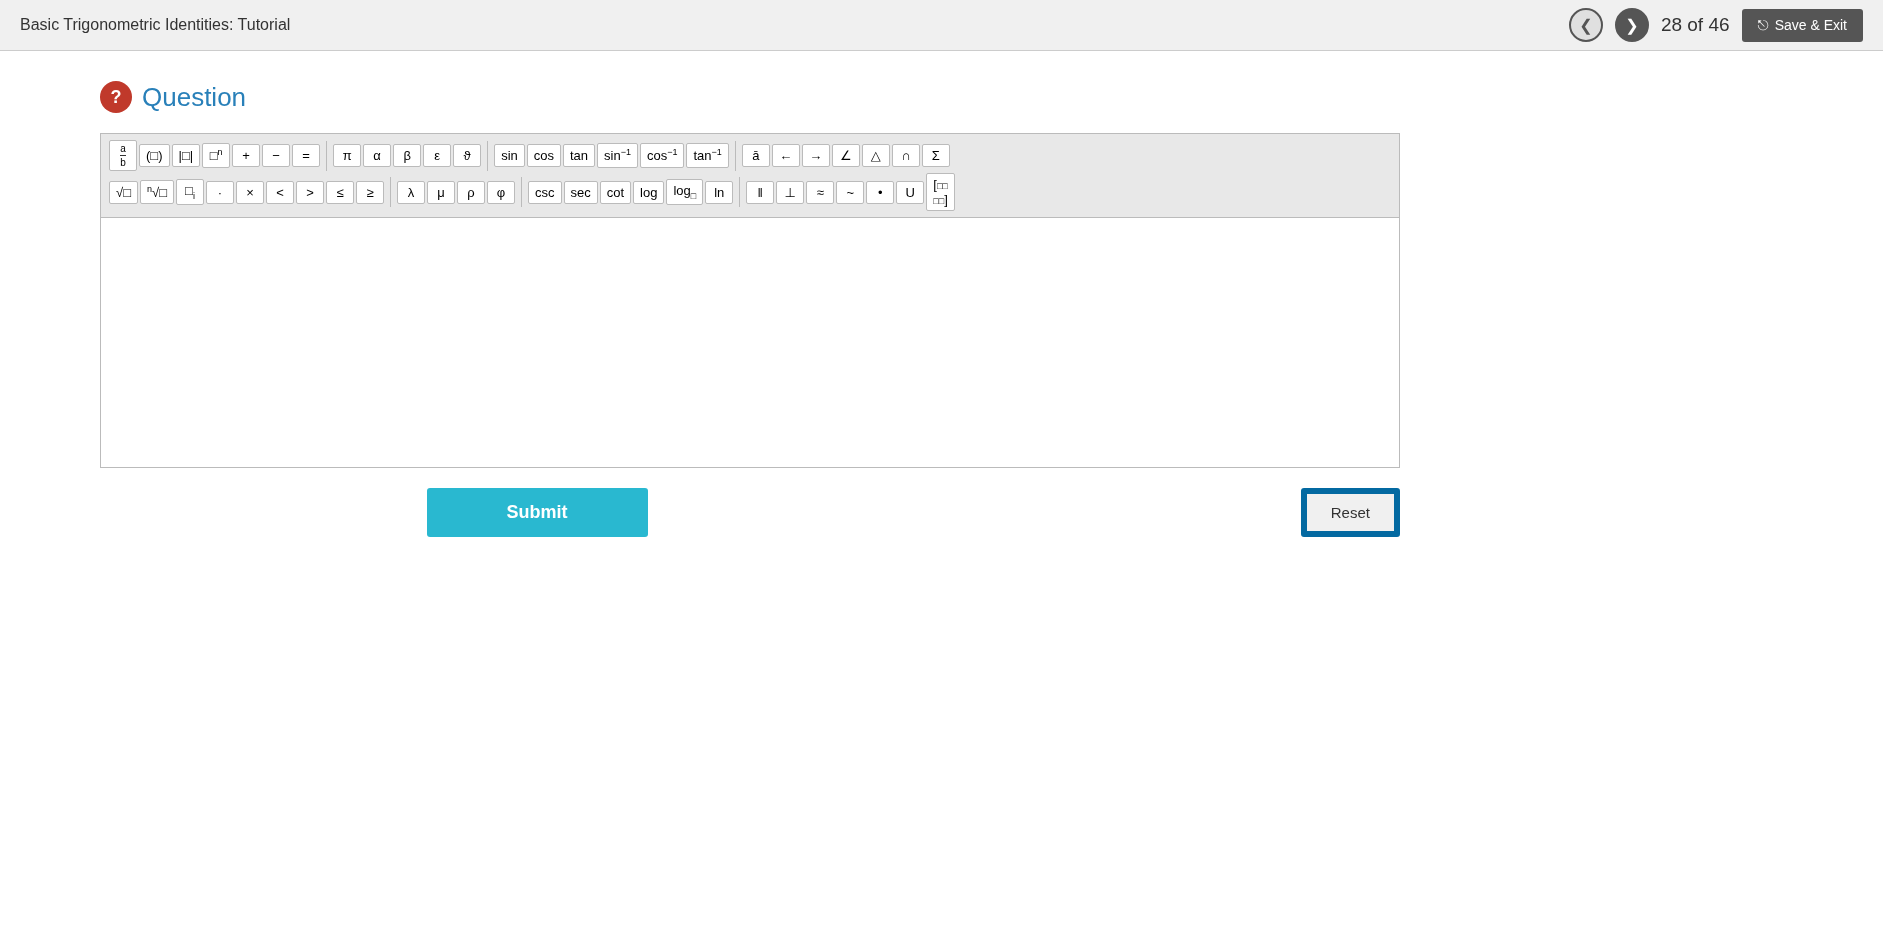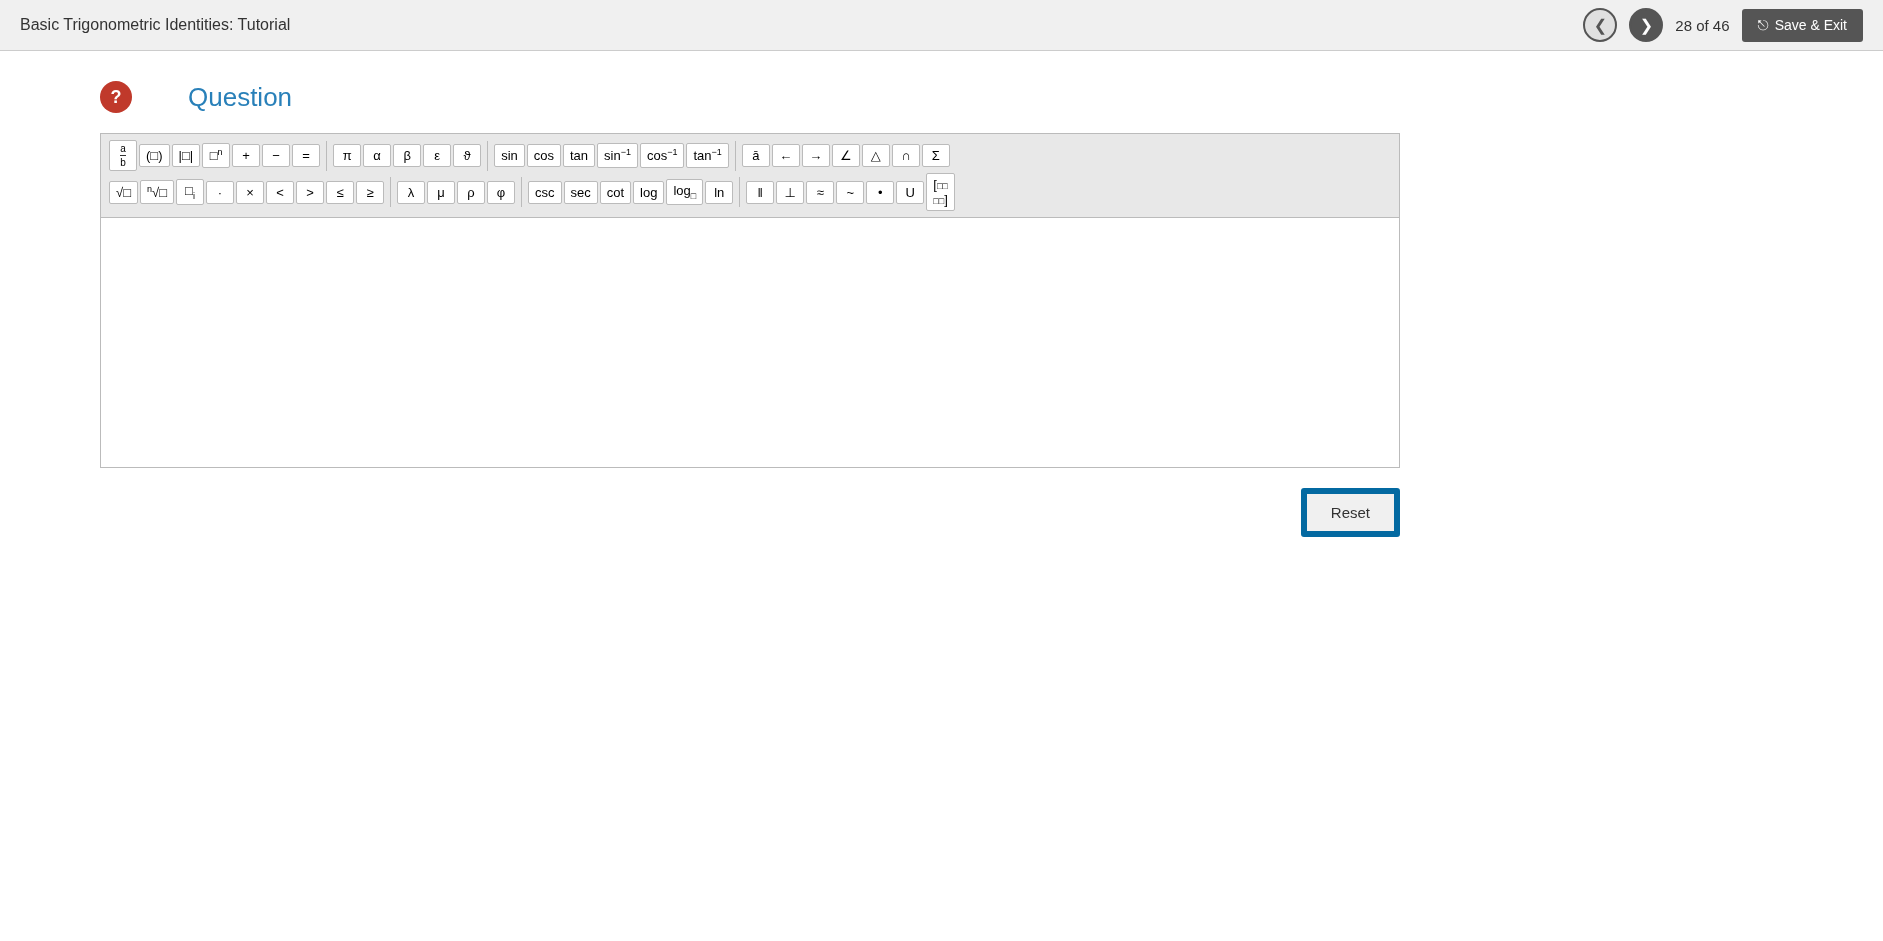--- a/index.html
+++ b/index.html
@@ -42,21 +42,21 @@
       justify-content: center;
       cursor: pointer;
       font-size: 16px;
       color: #555;
     }
     .nav-btn-active {
       background: #555;
       color: white;
     }
     .page-indicator {
-      font-size: 15px;
+      font-size: 19px;
       color: #333;
     }
     .save-exit-btn {
       background: #555;
       color: white;
       border: none;
       padding: 8px 16px;
       font-size: 14px;
       cursor: pointer;
       display: flex;
@@ -89,21 +89,20 @@
       align-items: center;
       justify-content: center;
       color: white;
       font-weight: bold;
       font-size: 18px;
     }
     .question-title {
       font-size: 26px;
       color: #2980b9;
       font-weight: normal;
-      margin-left: 46px;
     }
 
     
     .problem-text {
       font-size: 16px;
       color: #222;
       margin-bottom: 20px;
       line-height: 1.6;
       max-width: 1300px;
     }
@@ -295,16 +294,17 @@
       <button class="kp-btn">~</button>
       <button class="kp-btn">•</button>
       <button class="kp-btn">U</button>
       <button class="kp-btn">[<span style="font-size:9px;">□□<br>□□</span>]</button>
     </div>
   </div>
 
   <div class="answer-area" contenteditable="true" style=""></div>
 
   <div class="buttons-row">
+    <button class="submit-btn">Submit</button>
     <button class="reset-btn">Reset</button>
   </div>
 
 </div>
 
 </body></html>

